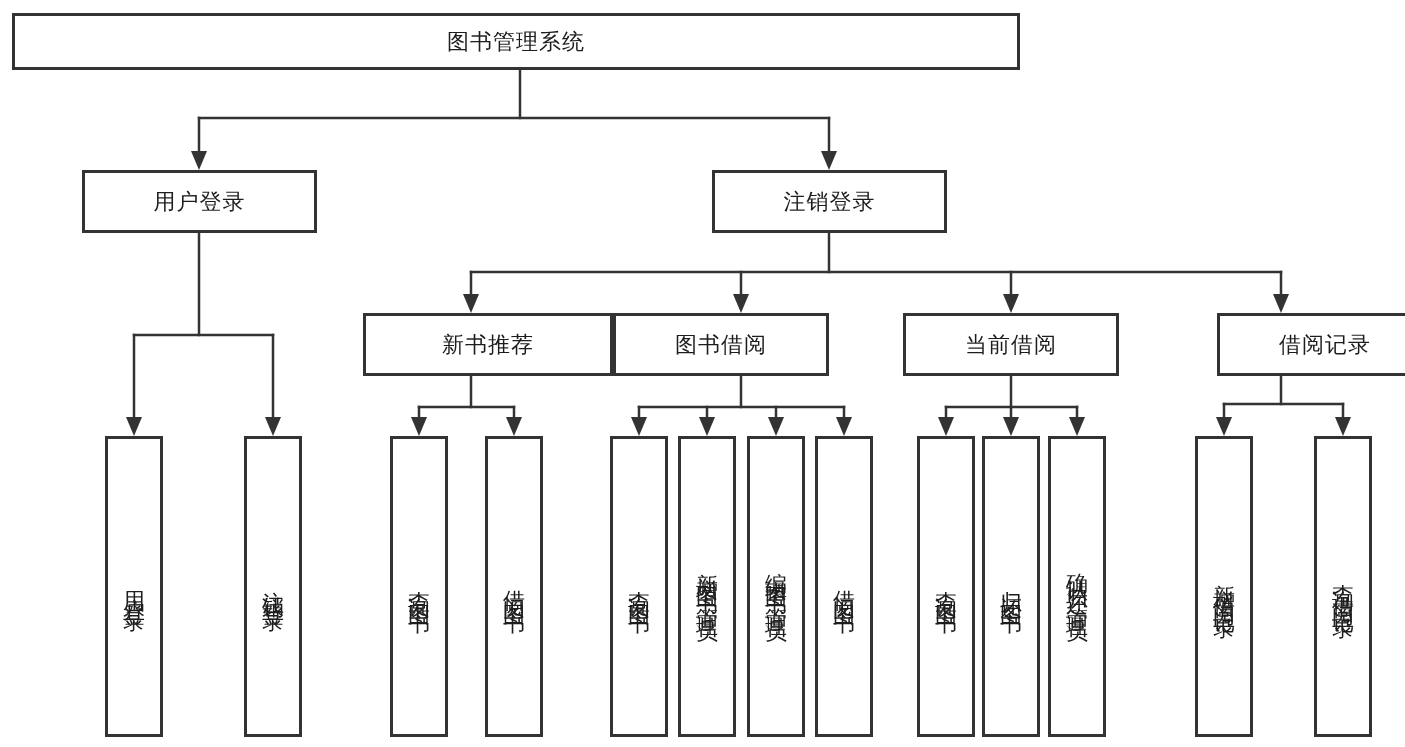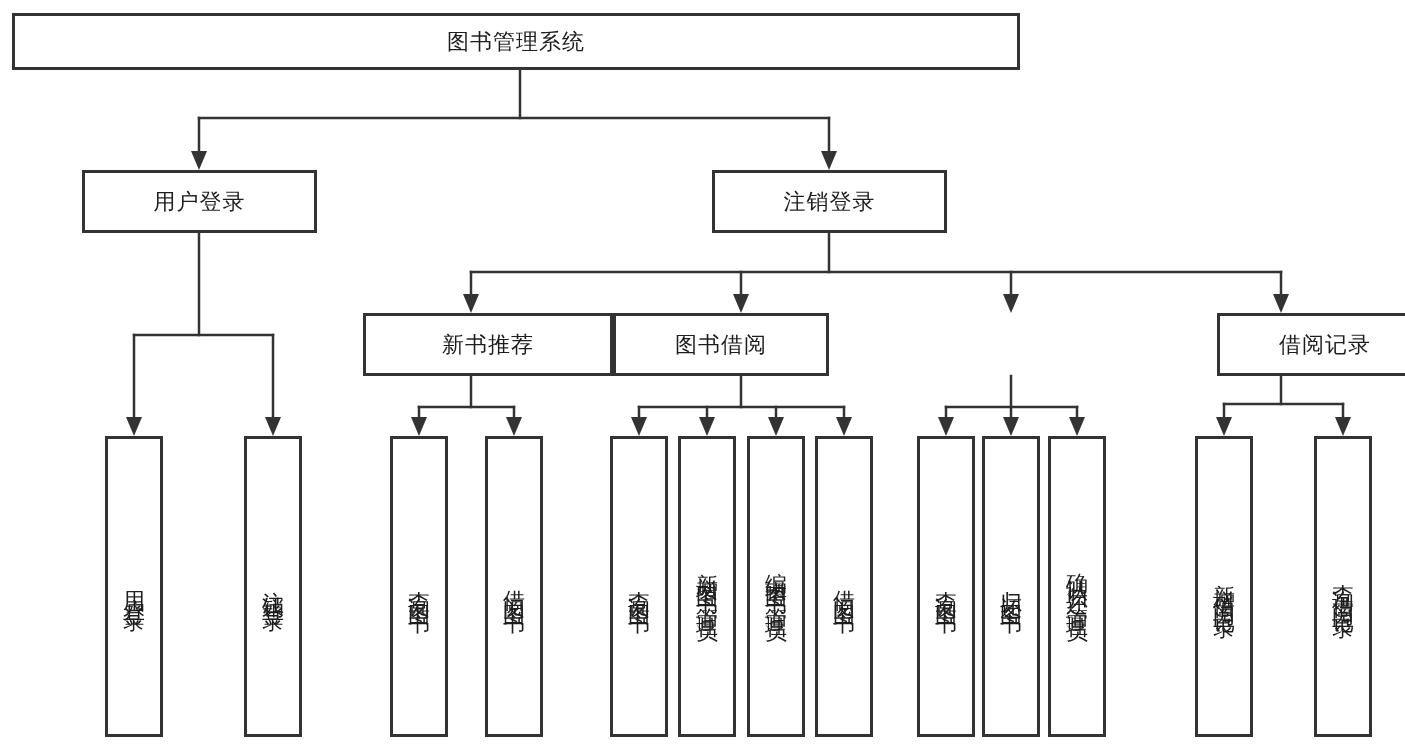--- a/index.html
+++ b/index.html
@@ -160,20 +160,21 @@
     </g>
   </svg>
 
   <div class="hnode" style="left:12px; top:13px; width:1008px; height:57px;">图书管理系统</div>
 
   <div class="hnode" style="left:82px; top:170px; width:235px; height:63px;">用户登录</div>
   <div class="hnode" style="left:712px; top:170px; width:235px; height:63px;">注销登录</div>
 
   <div class="hnode" style="left:363px; top:313px; width:250px; height:63px;">新书推荐</div>
   <div class="hnode" style="left:613px; top:313px; width:216px; height:63px;">图书借阅</div>
+  <div class="hnode" style="left:903px; top:313px; width:216px; height:63px;">当前借阅</div>
   <div class="hnode" style="left:1173px; top:313px; width:216px; height:63px;margin-left:44px;">借阅记录</div>
 
   <div class="vnode" style="left:105px; top:436px; width:58px; height:301px;">用户登录</div>
   <div class="vnode" style="left:244px; top:436px; width:58px; height:301px;">注销登录</div>
 
   <div class="vnode" style="left:390px; top:436px; width:58px; height:301px;">查询图书</div>
   <div class="vnode" style="left:485px; top:436px; width:58px; height:301px;">借阅图书</div>
 
   <div class="vnode" style="left:610px; top:436px; width:58px; height:301px;">查询图书</div>
   <div class="vnode" style="left:678px; top:436px; width:58px; height:301px;">新增图书（管理员）</div>

